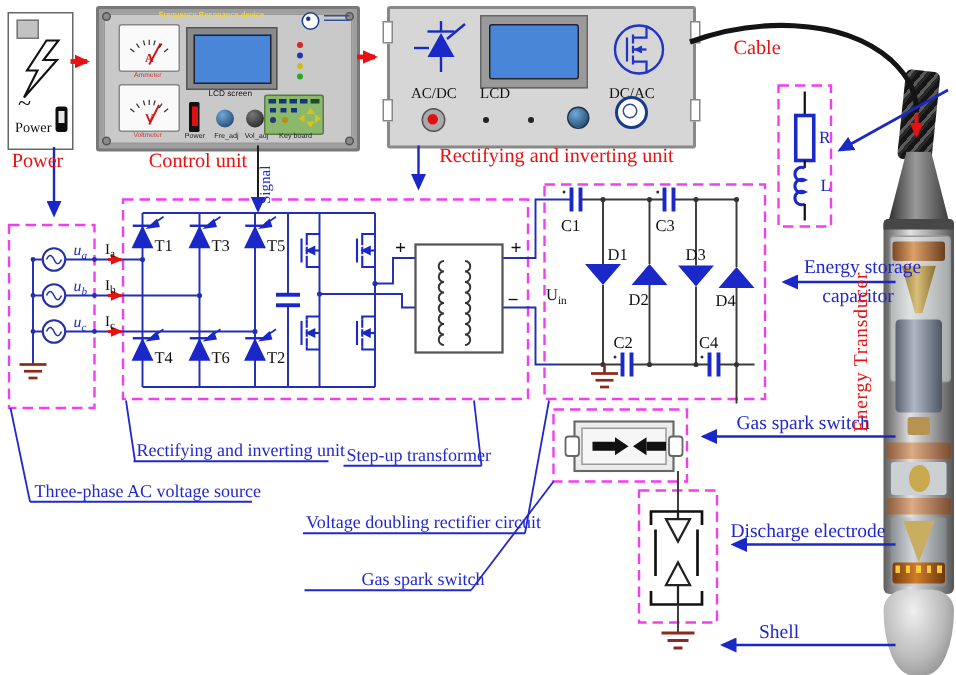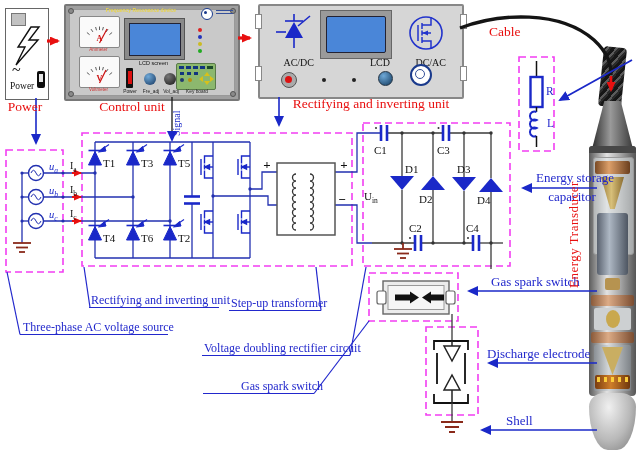--- a/index.html
+++ b/index.html
@@ -38,21 +38,21 @@
   #cu-keypad{left:110px;top:57px;width:38px;height:25px;background:#8cb86e;border:1px solid #5a7a4a;border-radius:2px;}
   .kp-key{position:absolute;width:5px;height:3px;background:#12357e;}
   .kp-dot{position:absolute;width:4px;height:4px;border-radius:50%;}
   .kp-arrow{position:absolute;width:0;height:0;}
   .led{left:132px;width:4px;height:4px;border-radius:50%;}
   
   #rect-unit{left:258px;top:4px;width:202px;height:91px;background:#d6d6d6;border:2px solid #888;border-radius:2px;}
   .side-tab{position:absolute;width:5px;height:13px;background:#fff;border:1px solid #888;}
   #ru-lcd{left:60px;top:4px;width:70px;height:47px;background:#9a9a9a;border:1px solid #666;}
   #ru-lcd i{position:absolute;left:5px;top:5px;right:5px;bottom:5px;background:#4a86d8;border:1px solid #223;border-radius:2px;display:block;}
-  .ru-label{font-size:10px;color:#111;text-align:right;font-family:"Liberation Serif",serif;}
+  .ru-label{font-size:10px;color:#111;text-align:left;font-family:"Liberation Serif",serif;}
   #ru-redbtn{left:21px;top:66px;width:14px;height:14px;border-radius:50%;background:#aaa;border:1px solid #555;}
   #ru-redbtn i{position:absolute;left:2.5px;top:2.5px;width:7px;height:7px;border-radius:50%;background:#d11;display:block;}
   .ru-dot{width:4px;height:4px;border-radius:50%;background:#222;}
   #ru-knob{left:118px;top:65px;width:13px;height:13px;border-radius:50%;background:radial-gradient(circle at 35% 30%,#6fa9d8,#123a5e);border:1px solid #234;}
   #ru-logo{left:150px;top:58px;width:18px;height:18px;border-radius:50%;border:2px solid #1a3a8c;background:#fff;}
   #ru-logo i{position:absolute;left:3px;top:3px;width:8px;height:8px;border-radius:50%;border:1.5px solid #35509a;display:block;}
   
   #device{left:588px;top:45px;width:49px;height:405px;}
   #dev-braid{left:13px;top:2px;width:23px;height:60px;border-radius:4px;transform:rotate(6deg);
      background:repeating-linear-gradient(125deg,#161616 0 3px,#5a5a5a 3px 5px,#2a2a2a 5px 7px);}

